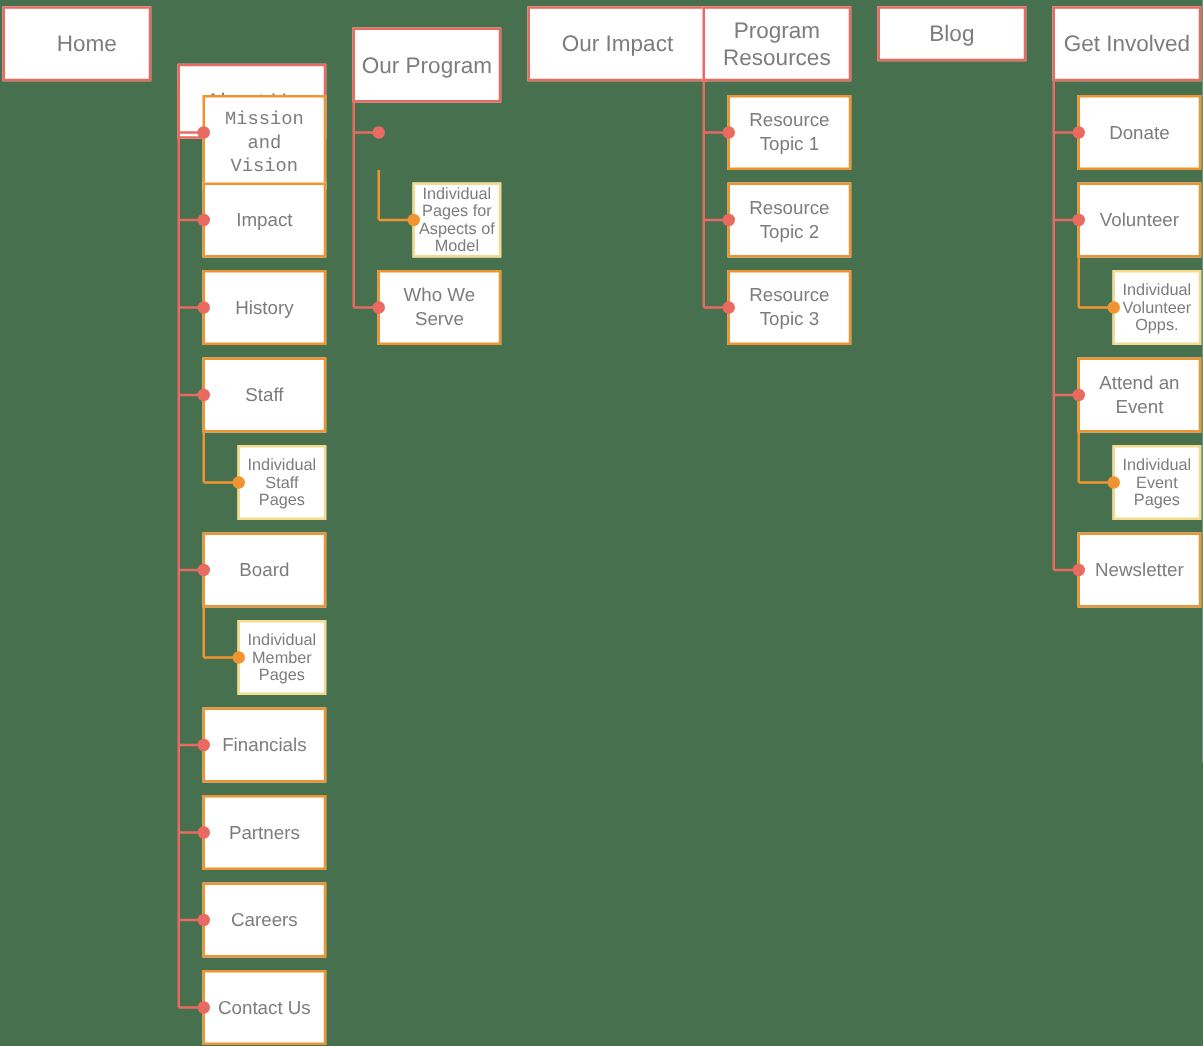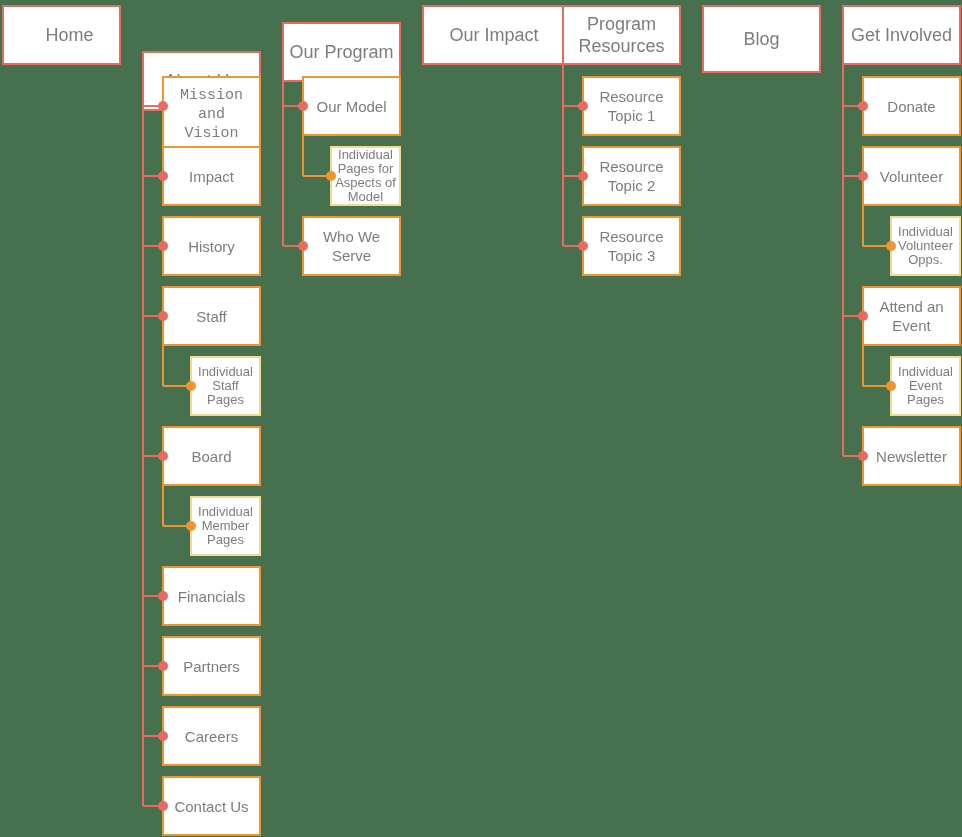--- a/index.html
+++ b/index.html
@@ -77,23 +77,20 @@
     </div>
     <div class="node level2" style="left: 162px; top: 706px; width: 99px; height: 60px;">
       <span class="label">Careers</span>
     </div>
     <div class="node level2" style="left: 162px; top: 776px; width: 99px; height: 60px;">
       <span class="label">Contact Us</span>
     </div>
     <div class="node level1" style="left: 282px; top: 5px; width: 119px; height: 60px; margin-top: 17px;">
       <span class="label">Our Program</span>
     </div>
-    <div class="node level2" style="left: 302px; top: 76px; width: 99px; height: 60px;">
-      <span class="label">Our Model</span>
-    </div>
     <div class="node level3" style="left: 330px; top: 146px; width: 71px; height: 60px;">
       <span class="label">Individual
 Pages for
 Aspects of
 Model</span>
     </div>
     <div class="node level2" style="left: 302px; top: 216px; width: 99px; height: 60px;">
       <span class="label">Who We
 Serve</span>
     </div>
@@ -109,21 +106,21 @@
 Topic 1</span>
     </div>
     <div class="node level2" style="left: 582px; top: 146px; width: 99px; height: 60px;">
       <span class="label">Resource
 Topic 2</span>
     </div>
     <div class="node level2" style="left: 582px; top: 216px; width: 99px; height: 60px;">
       <span class="label">Resource
 Topic 3</span>
     </div>
-    <div class="node level1" style="left: 702px; top: 5px; width: 119px; height: 68px;">
+    <div class="node level1" style="left: 702px; top: 5px; width: 119px; height: 44px;">
       <span class="label">Blog</span>
     </div>
     <div class="node level1" style="left: 842px; top: 5px; width: 119px; height: 60px;">
       <span class="label">Get Involved</span>
     </div>
     <div class="node level2" style="left: 862px; top: 76px; width: 99px; height: 60px;">
       <span class="label">Donate</span>
     </div>
     <div class="node level2" style="left: 862px; top: 146px; width: 99px; height: 60px;">
       <span class="label">Volunteer</span>

